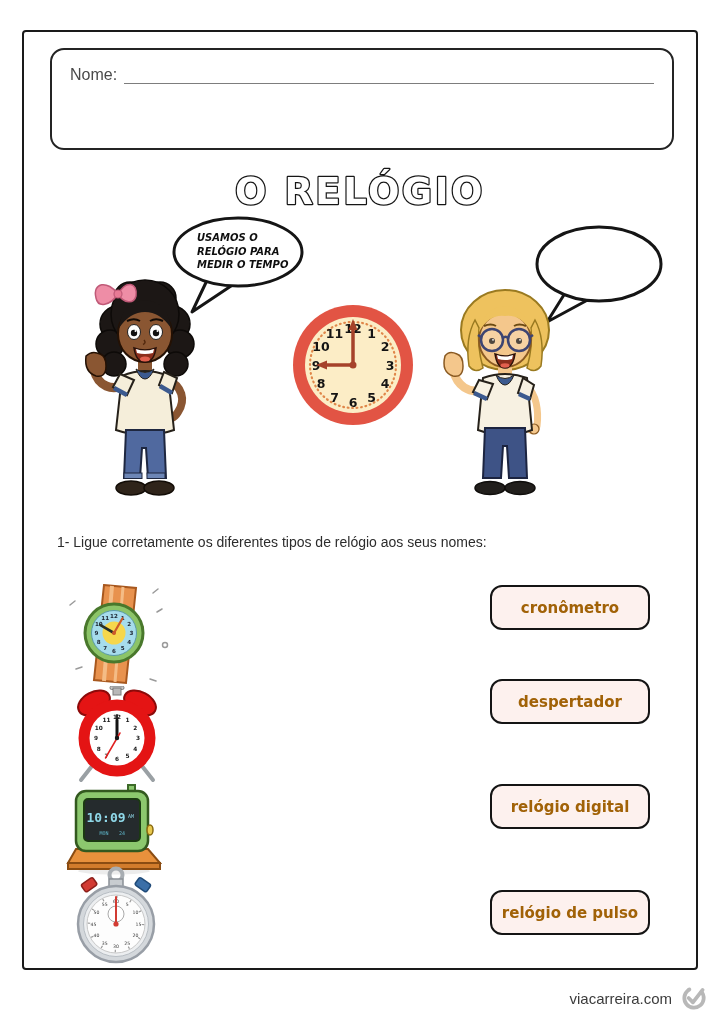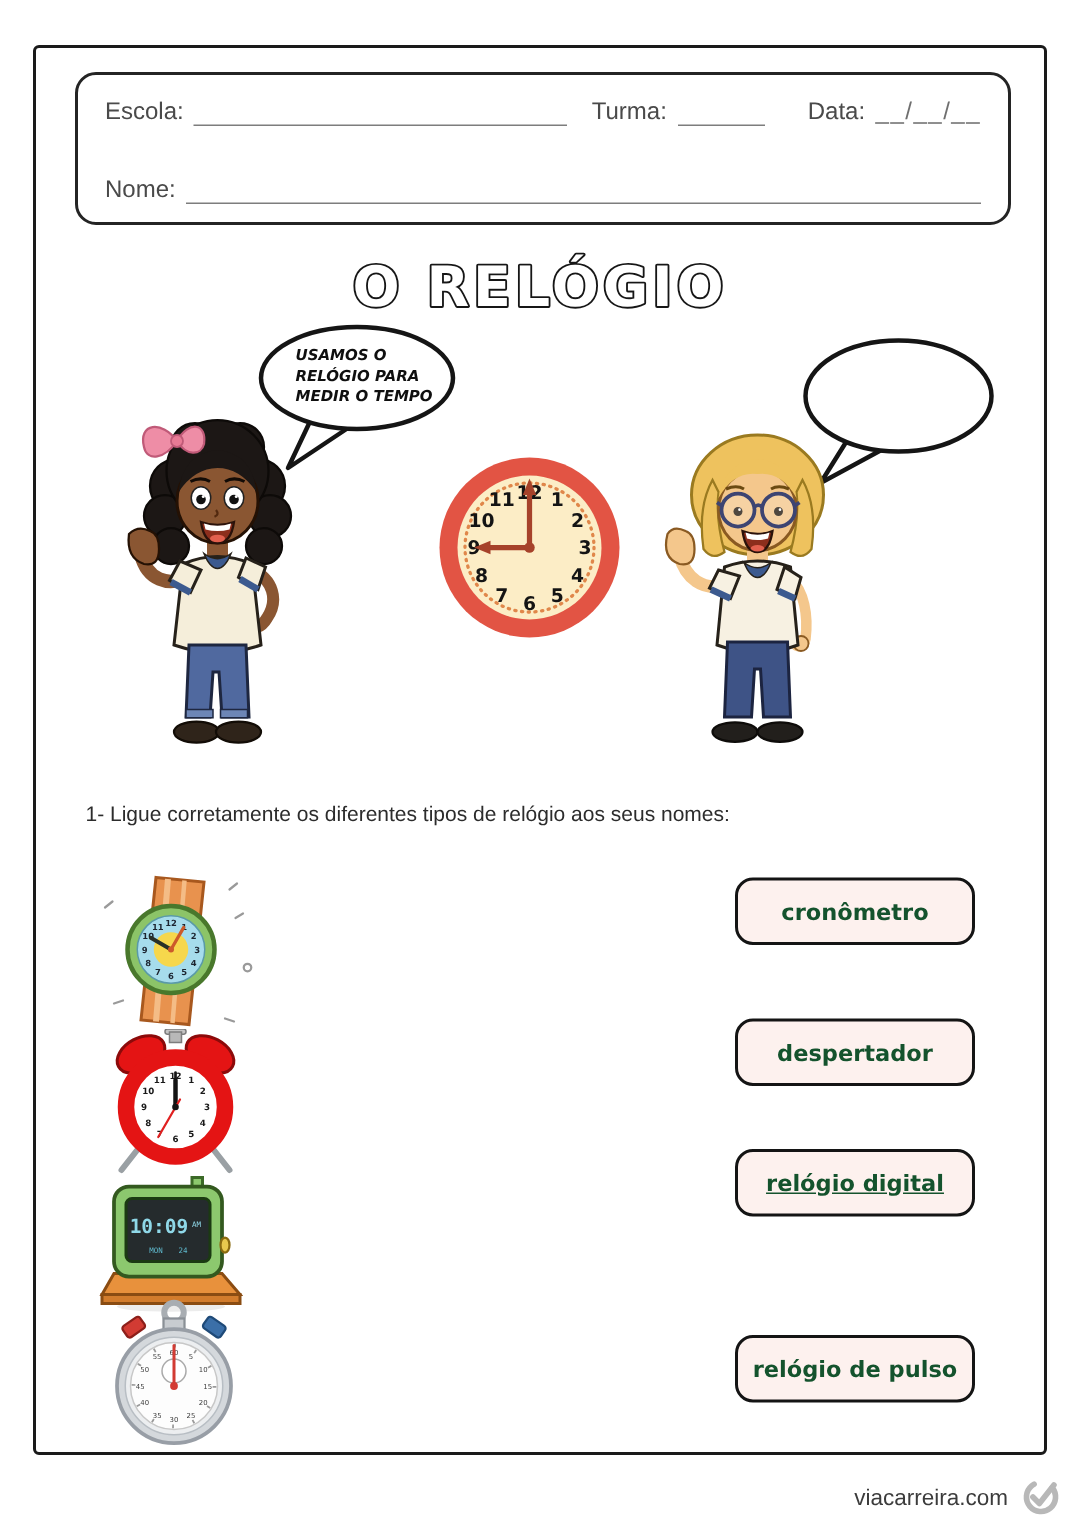--- a/index.html
+++ b/index.html
@@ -25,46 +25,32 @@
   .bubble-svg{position:absolute;}
   .bubble-text{position:absolute;font-family:"DejaVu Sans",sans-serif;font-weight:bold;
                font-size:10px;line-height:1.35;color:#0f0f0f;white-space:pre-line;font-style:italic;}
   
   .question{position:absolute;left:57px;top:534px;width:620px;font-size:14px;color:#2c2c2c;}
   
   .match-icon{position:absolute;left:62px;}
   .match-label{position:absolute;left:490px;width:160px;height:45px;box-sizing:border-box;
                background:#fdf1ee;border:2.5px solid #141414;border-radius:12px;
                display:flex;align-items:center;justify-content:center;
-               font-family:"DejaVu Sans",sans-serif;font-weight:bold;font-size:15px;color:#14532d;}
+               font-family:"DejaVu Sans",sans-serif;font-weight:bold;font-size:15px;color:#a16207;}
   
   .footer{position:absolute;top:984px;right:16px;display:flex;align-items:center;gap:8px;}
   .footer-site{font-size:15px;color:#3c3c3c;}
 </style>
 </head>
 <body>
 
 <div class="page">
   <div class="frame"></div>
 
   <div class="form-box">
-    <div class="form-row">
-      <div class="fgroup fgrow">
-        <span>Escola:</span>
-        <span class="blank fill"></span>
-      </div>
-      <div class="fgroup" style="width:128px;">
-        <span>Turma:</span>
-        <span class="blank short"></span>
-      </div>
-      <div class="fgroup">
-        <span>Data:</span>
-        <span class="date-val">__/__/__</span>
-      </div>
-    </div>
     <div class="form-row">
       <div class="fgroup fgrow">
         <span>Nome:</span>
         <span class="blank fill"></span>
       </div>
     </div>
   </div>
 
   <svg class="title-svg" width="676" height="54">
     <text x="338" y="40" text-anchor="middle" font-family="DejaVu Sans, sans-serif" font-size="37" font-weight="bold" letter-spacing="2.5" fill="#ffffff" stroke="#161616" stroke-width="2.5" paint-order="stroke" stroke-linejoin="round">O RELÓGIO</text>
@@ -311,21 +297,21 @@
       <circle cx="52" cy="58" r="2.6" fill="#d23b33"></circle>
     </svg>
   </div>
 
   <div class="match-label" style="top:585px;">
     <span>cronômetro</span>
   </div>
   <div class="match-label" style="top:679px;align-items:center;">
     <span>despertador</span>
   </div>
-  <div class="match-label" style="top:766px;text-decoration:underline;">
+  <div class="match-label" style="top:784px;">
     <span>relógio digital</span>
   </div>
   <div class="match-label" style="top:890px;">
     <span>relógio de pulso</span>
   </div>
 
   <div class="footer">
     <span class="footer-site">viacarreira.com</span>
     <svg width="28" height="28" viewBox="0 0 26 26">
       <g transform="rotate(-40 13 13)">

